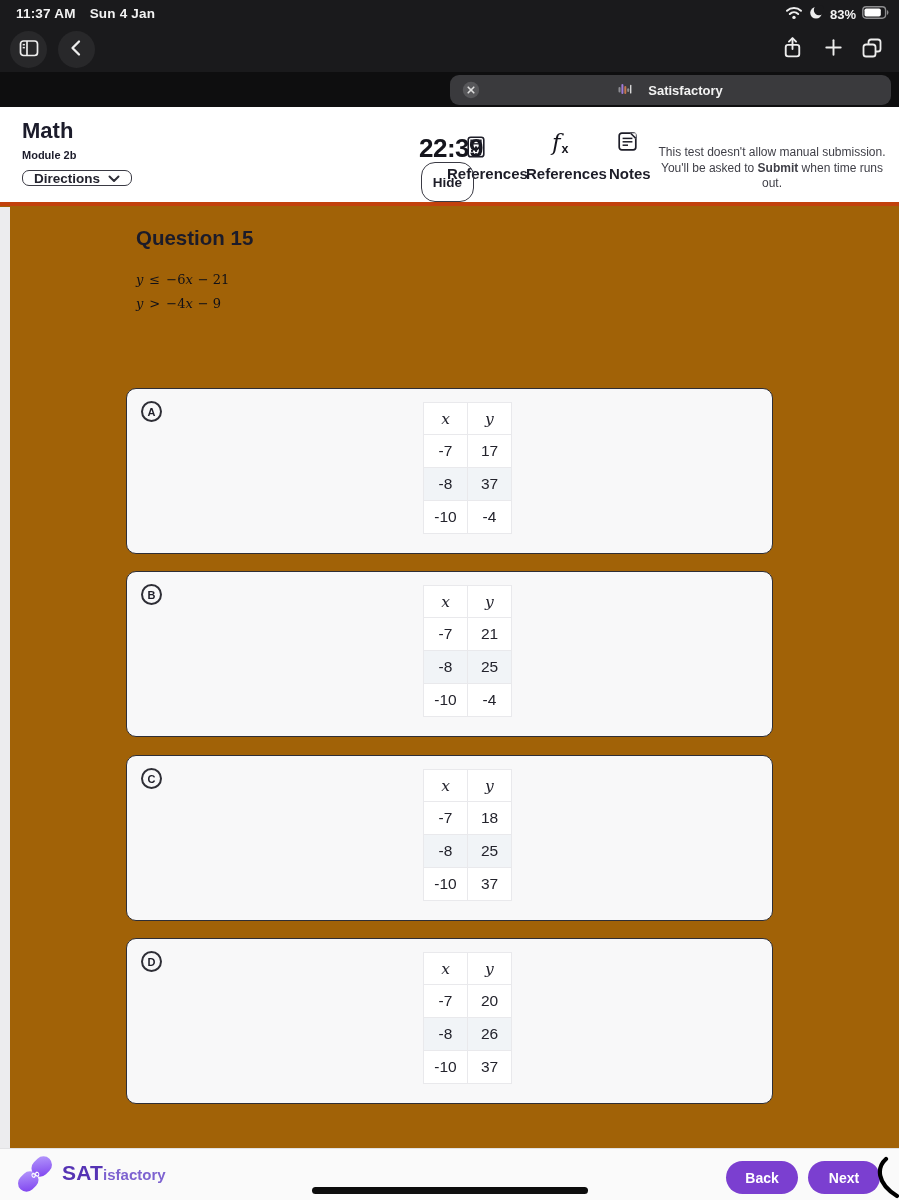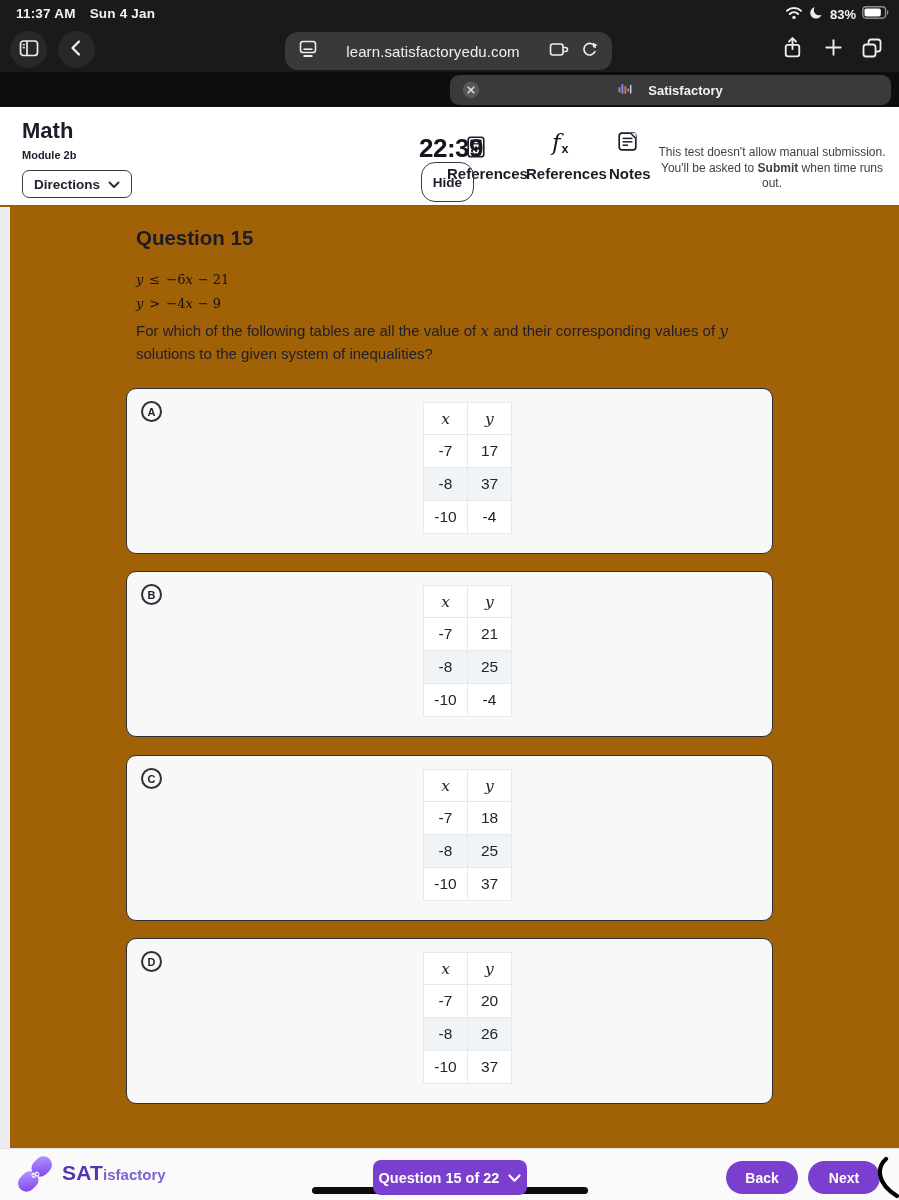--- a/index.html
+++ b/index.html
@@ -25,24 +25,24 @@
 
   .tabbar{position:absolute;left:0;top:72px;width:899px;height:35px;background:#0e0e0f;}
   .tab{position:absolute;top:3px;height:30px;border-radius:9px;display:flex;align-items:center;justify-content:center;cursor:pointer;}
   .tab-1{left:8px;width:437px;background:#27272a;color:#e6e6e6;font-size:12.5px;font-weight:600;gap:6px;}
   .tab-2{left:450px;width:441px;background:#3a3a3d;color:#f2f2f2;font-size:13px;font-weight:600;}
   .tab-close{position:absolute;left:12px;top:6px;width:18px;height:18px;cursor:pointer;}
   .tab-inner{display:flex;align-items:center;gap:16px;}
   .sparkle{color:#7fa3b5;font-size:11px;}
 
   
-  .appheader{position:absolute;left:0;top:107px;width:899px;height:99px;background:#ffffff;border-bottom:1px solid #c2410c;}
+  .appheader{position:absolute;left:0;top:107px;width:899px;height:99px;background:#ffffff;border-bottom:4px solid #c2410c;}
   .h-title{position:absolute;left:22px;top:11px;font-size:22px;font-weight:800;color:#1c1c2b;}
   .h-module{position:absolute;left:22px;top:42px;font-size:11px;font-weight:700;color:#1c1c2b;}
-  .dir-btn{position:absolute;left:22px;top:63px;height:28px;padding:0 11px;border:1.4px solid #3a3a44;border-radius:7px;background:#fff;display:flex;align-items:center;gap:8px;font-size:13.5px;font-weight:600;color:#23232e;cursor:pointer;}
+  .dir-btn{position:absolute;left:22px;top:63px;height:16px;padding:0 11px;border:1.4px solid #3a3a44;border-radius:7px;background:#fff;display:flex;align-items:center;gap:8px;font-size:13.5px;font-weight:600;color:#23232e;cursor:pointer;}
 
   .timer{position:absolute;left:419px;top:26px;font-size:26px;font-weight:700;color:#15151d;letter-spacing:-.5px;}
   .calc-icon{position:absolute;left:467px;top:29px;}
   .hide-pill{position:absolute;left:421px;top:55px;width:53px;height:40px;border:1.5px solid #3a3a44;border-radius:14px;background:transparent;display:flex;align-items:center;justify-content:center;font-size:13.5px;font-weight:600;color:#1d1d28;cursor:pointer;z-index:3;}
   .calc-label{position:absolute;left:447px;top:58px;font-size:15px;font-weight:600;color:#1d1d28;z-index:2;cursor:pointer;}
   .fx-icon{position:absolute;left:552px;top:22px;font-family:"DejaVu Serif",serif;color:#15151d;cursor:pointer;}
   .fx-icon .f{font-style:italic;font-size:23px;}
   .fx-icon .x{font-family:"Liberation Sans",sans-serif;font-size:12.5px;font-weight:700;position:relative;top:3px;left:1px;}
   .ref-label{position:absolute;left:526px;top:58px;font-size:15px;font-weight:600;color:#1d1d28;cursor:pointer;}
   .notes-icon{position:absolute;left:617px;top:24px;cursor:pointer;}
@@ -137,42 +137,20 @@
       </span>
     </div>
     <div class="circle-btn" style="left:58px;">
       <span>
         <svg width="22" height="22" viewBox="0 0 22 22">
             <polyline points="13,4.5 6.5,11 13,17.5" fill="none" stroke="#ededed" stroke-width="2.3" stroke-linecap="round" stroke-linejoin="round"></polyline>
           </svg>
       </span>
     </div>
 
-    <div class="urlbar">
-      <span>
-        <svg width="22" height="22" viewBox="0 0 22 22">
-            <rect x="3.5" y="3.5" width="15" height="11" rx="2.6" fill="none" stroke="#ededed" stroke-width="1.6"></rect>
-            <line x1="6.5" y1="11.2" x2="15.5" y2="11.2" stroke="#ededed" stroke-width="1.6"></line>
-            <line x1="6.5" y1="18" x2="15.5" y2="18" stroke="#ededed" stroke-width="2"></line>
-          </svg>
-      </span>
-      <span class="url-text">learn.satisfactoryedu.com</span>
-      <span style="margin-right:10px;">
-        <svg width="22" height="22" viewBox="0 0 22 22">
-            <rect x="3.5" y="6" width="12.5" height="11" rx="2.4" fill="none" stroke="#ededed" stroke-width="1.6"></rect>
-            <path d="M16 9.5 h2.5 a1.6 1.6 0 0 1 0 4 H16" fill="none" stroke="#ededed" stroke-width="1.6"></path>
-          </svg>
-      </span>
-      <span>
-        <svg width="21" height="21" viewBox="0 0 24 24">
-            <path d="M18.2 14.5 a6.6 6.6 0 1 1 0.3 -5" fill="none" stroke="#ededed" stroke-width="1.9" stroke-linecap="round"></path>
-            <polygon points="15.8,4.2 21.2,6.8 16.2,10" fill="#ededed"></polygon>
-          </svg>
-      </span>
-    </div>
 
     <div class="tool-right" style="left:772px;">
       <span>
         <svg width="25" height="25" viewBox="0 0 24 24">
             <g fill="none" stroke="#ededed" stroke-width="1.8" stroke-linecap="round" stroke-linejoin="round">
               <rect x="5.5" y="9.5" width="13" height="11" rx="2.2"></rect>
               <line x1="12" y1="13.5" x2="12" y2="3.2"></line>
               <polyline points="8.6,6.4 12,3 15.4,6.4"></polyline>
             </g>
           </svg>
@@ -284,23 +262,20 @@
 
   <div class="q-title">Question 15</div>
 
   <div class="math-line math-1">
     <span class="mvar">y</span><span class="mop">≤</span><span>−6</span><span class="mvar">x</span><span class="mtail">− 21</span>
   </div>
   <div class="math-line math-2">
     <span class="mvar">y</span><span class="mop">&gt;</span><span>−4</span><span class="mvar">x</span><span class="mtail">− 9</span>
   </div>
 
-  <div class="q-prompt">
-    <span>For which of the following tables are all the value of </span><span class="pv">x</span><span> and their corresponding values of </span><span class="pv">y</span><span> solutions to the given system of inequalities?</span>
-  </div>
 
   <div class="card card-a">
     <div class="letter">A</div>
     <table class="opt-table">
       <thead>
           <tr>
         <th>x</th>
         <th>y</th>
       </tr>
         </thead>
@@ -415,28 +390,20 @@
         <text x="23" y="27.5" text-anchor="middle" font-size="12" font-weight="bold" fill="#ffffff" font-family="DejaVu Sans, sans-serif" transform="rotate(-18 23 23)">∞</text>
       </svg>
     </span>
     <div class="brand">
       <span class="brand-bold">SAT</span>
         <span class="brand-rest">isfactory</span>
     </div>
 
     <div class="home-indicator"></div>
 
-    <div class="qnav-btn">
-      <span>Question 15 of 22</span>
-      <span>
-        <svg width="13" height="9" viewBox="0 0 13 9">
-            <polyline points="1.5,1.5 6.5,6.7 11.5,1.5" fill="none" stroke="#ffffff" stroke-width="2.2" stroke-linecap="round" stroke-linejoin="round"></polyline>
-          </svg>
-      </span>
-    </div>
     <div class="pill-btn back-btn">
       <span>Back</span>
     </div>
     <div class="pill-btn next-btn">
       <span>Next</span>
     </div>
   </div>
 
   <span class="pen-stroke">
     <svg width="31" height="48" viewBox="0 0 31 48">

